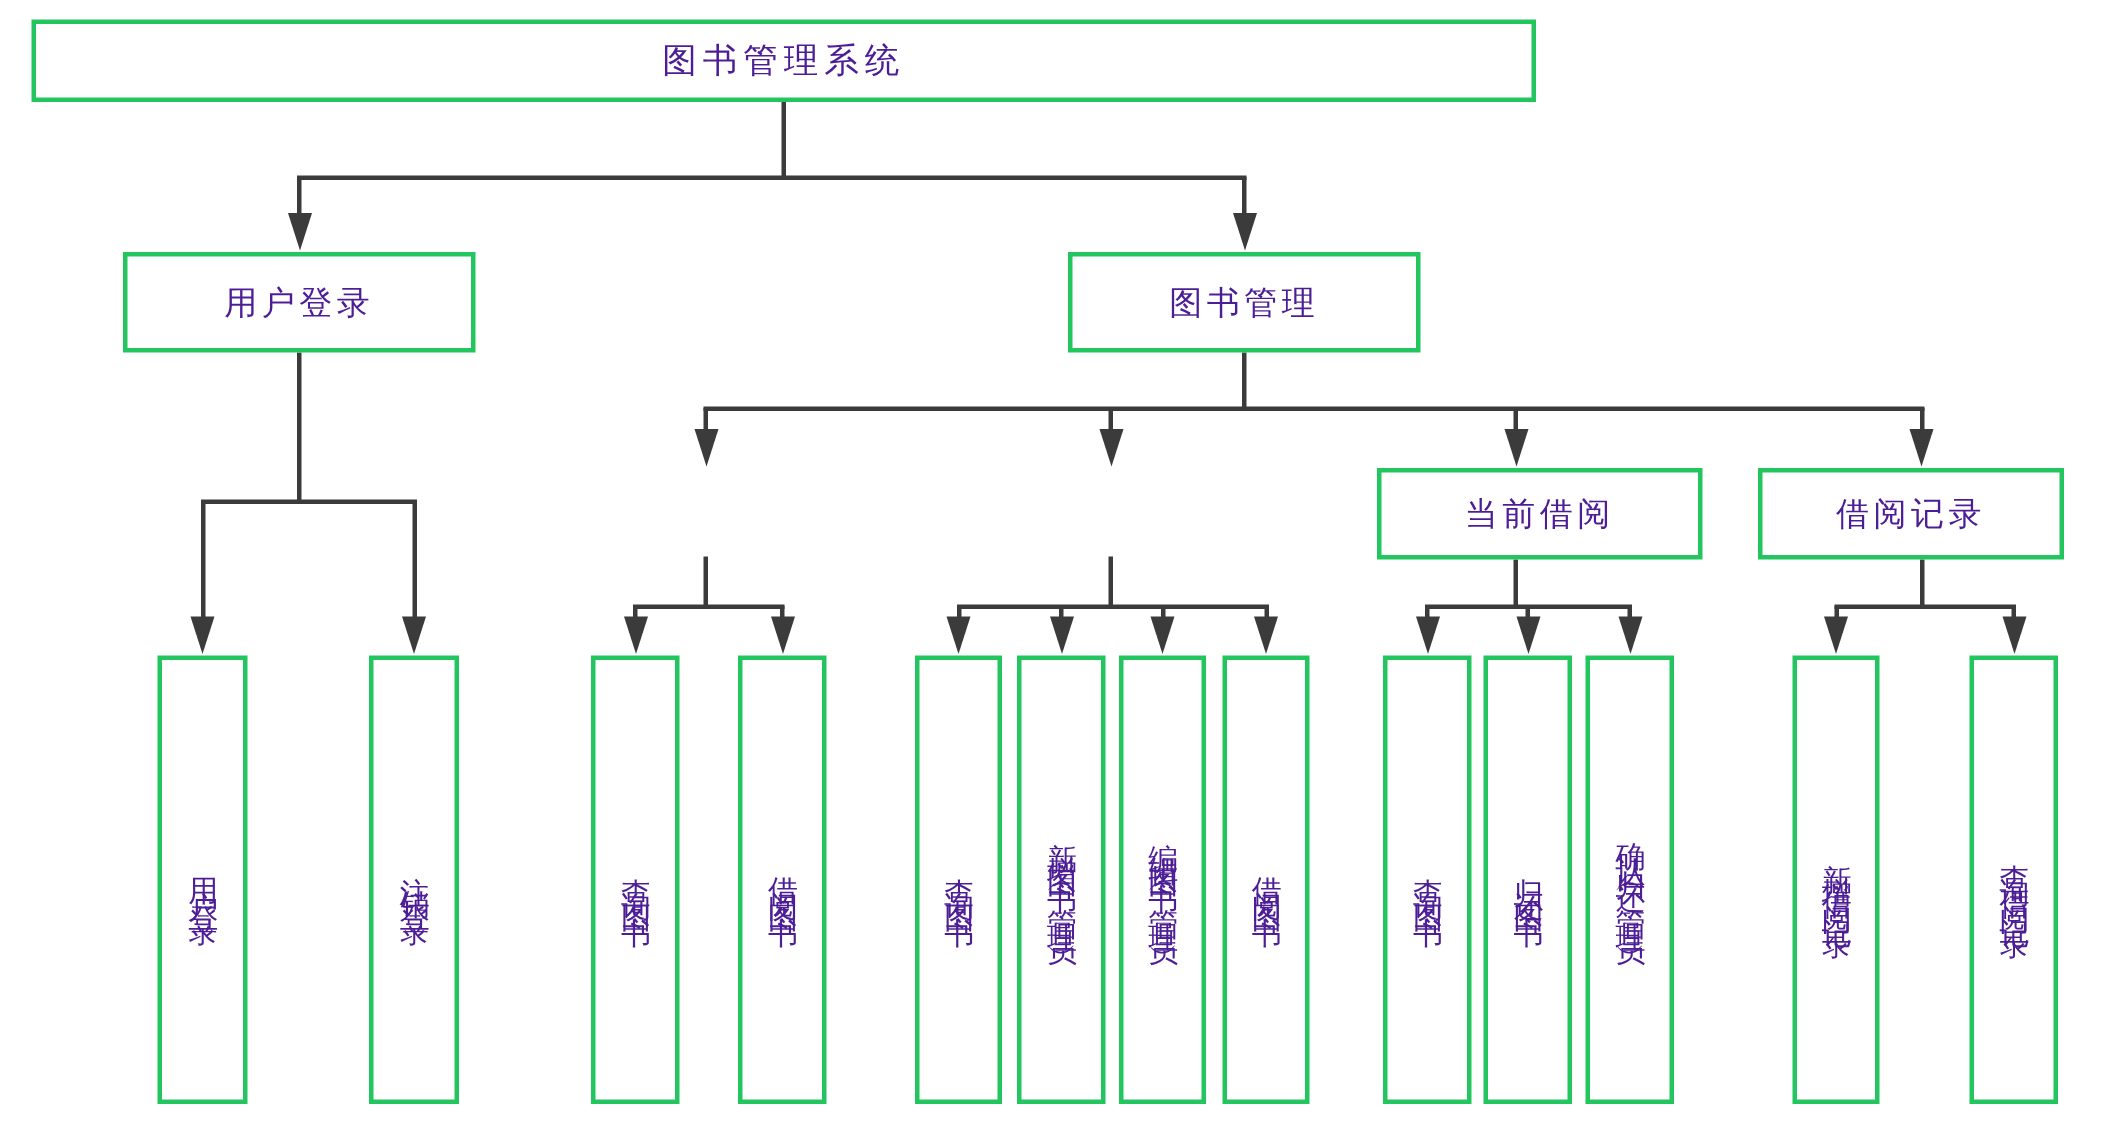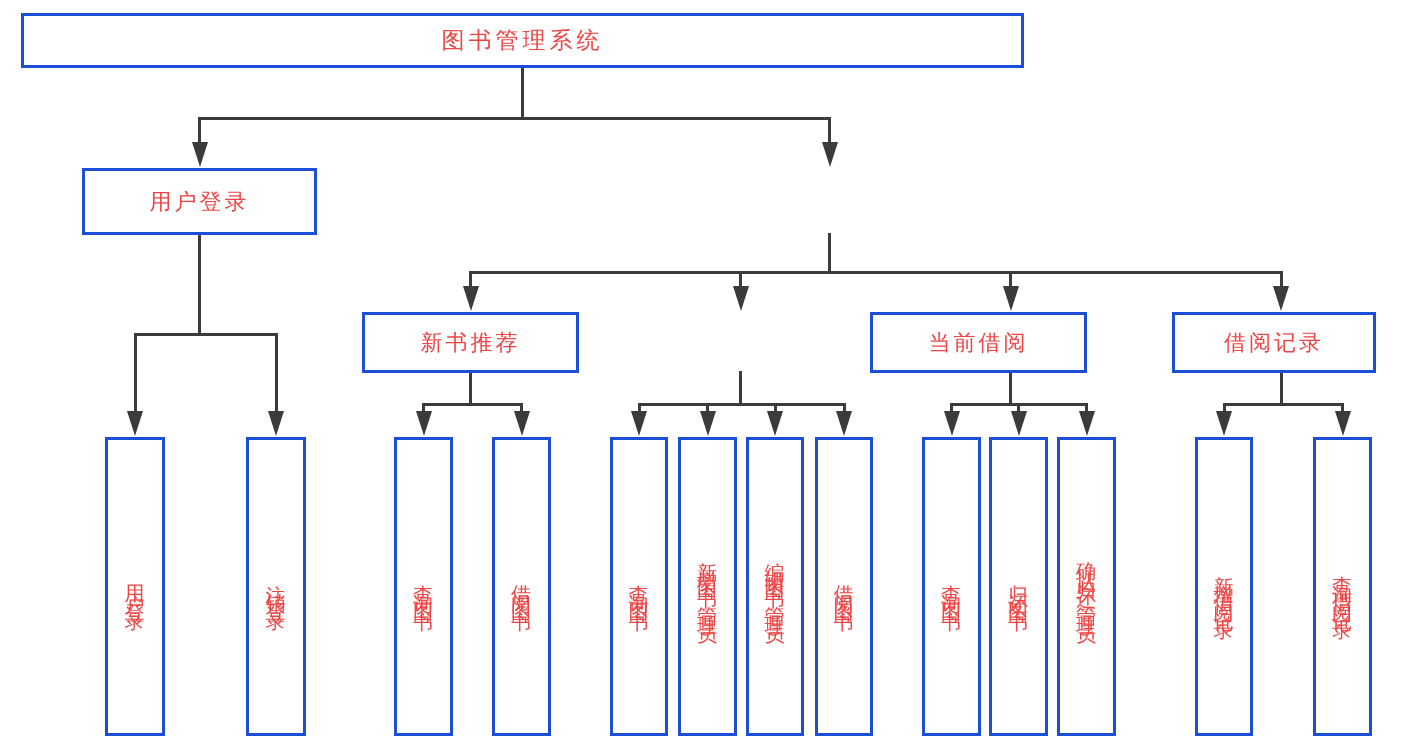--- a/index.html
+++ b/index.html
@@ -3,23 +3,23 @@
 <meta charset="utf-8">
 <style>
   html,body { margin:0; padding:0; }
   body {
     width:1405px; height:747px; position:relative; overflow:hidden;
     background:#ffffff; font-family:"Liberation Sans", sans-serif;
   }
   #diagram { position:absolute; left:0; top:0; width:1405px; height:747px; }
   .box {
     position:absolute; box-sizing:border-box;
-    border:3px solid #1d4ed8; background:#ffffff;
+    border:3px solid #22c55e; background:#ffffff;
     display:flex; align-items:center; justify-content:center;
-    color:#ef4444; z-index:2;
+    color:#4c1d95; z-index:2;
   }
   .hlabel { font-size:22px; letter-spacing:3px; white-space:nowrap; }
   .root-box .hlabel { font-size:23px; letter-spacing:4px; }
   .leaf .vlabel {
     writing-mode:vertical-rl; text-orientation:mixed;
     font-size:20px; letter-spacing:9px; line-height:1; white-space:nowrap;
   }
   .line { position:absolute; background:#3b3b3b; z-index:1; }
   .arrowhead {
     position:absolute; width:0; height:0; z-index:1;
@@ -36,25 +36,25 @@
 
 <div id="diagram">
 
   <div class="box root-box" style="left:21px;top:13px;width:1003px;height:55px">
     <span class="hlabel">图书管理系统</span>
   </div>
 
   <div class="box" style="left:82px;top:168px;width:235px;height:67px">
     <span class="hlabel">用户登录</span>
   </div>
+  <div class="box" style="left:712px;top:168px;width:235px;height:67px">
+    <span class="hlabel">图书管理</span>
+  </div>
 
-  <div class="box" style="left:362px;top:312px;width:217px;height:61px">
-    <span class="hlabel">新书推荐</span>
-  </div>
-  <div class="box" style="left:870px;top:312px;width:217px;height:61px">
+  <div class="box" style="left:918px;top:312px;width:217px;height:61px">
     <span class="hlabel">当前借阅</span>
   </div>
   <div class="box" style="left:1172px;top:312px;width:204px;height:61px">
     <span class="hlabel">借阅记录</span>
   </div>
 
   <div class="box leaf" style="left:105px;top:437px;width:60px;height:299px">
     <span class="vlabel">用户登录</span>
   </div>
   <div class="box leaf" style="left:246px;top:437px;width:60px;height:299px">

